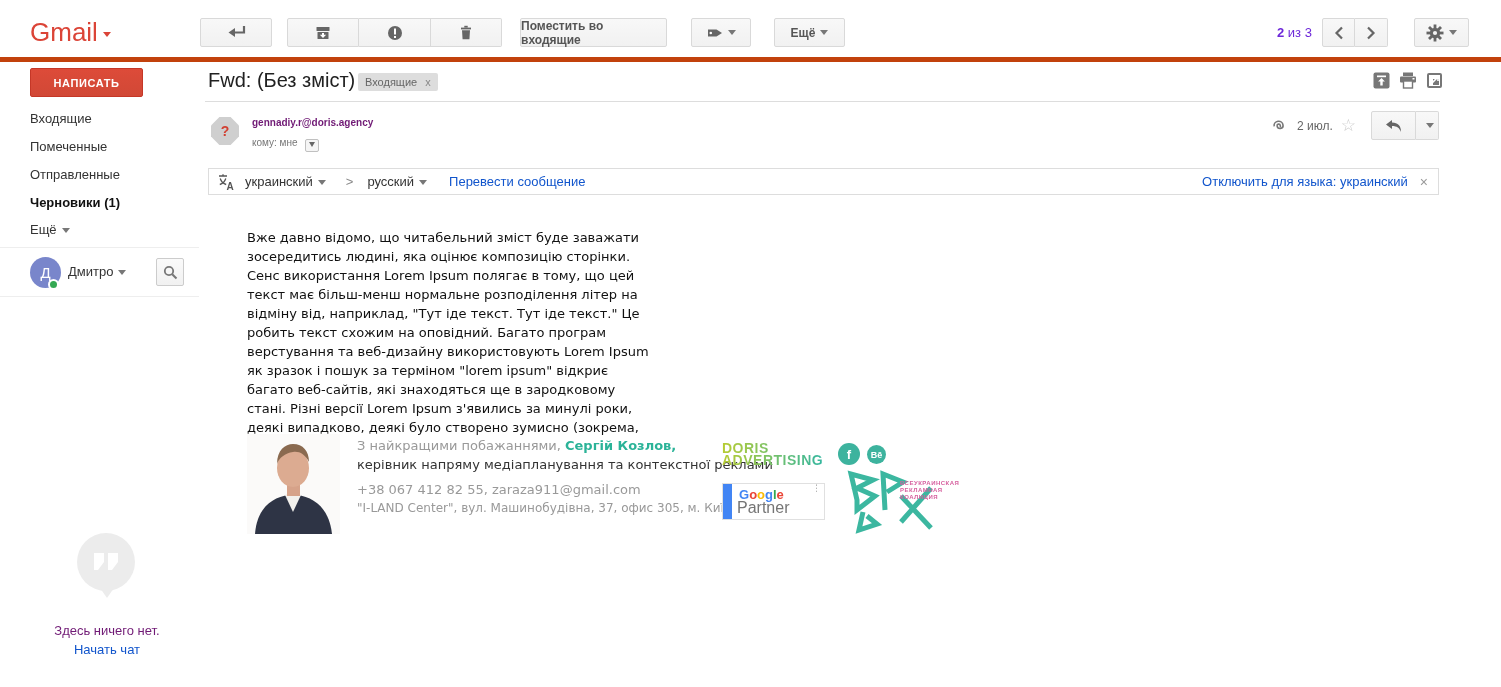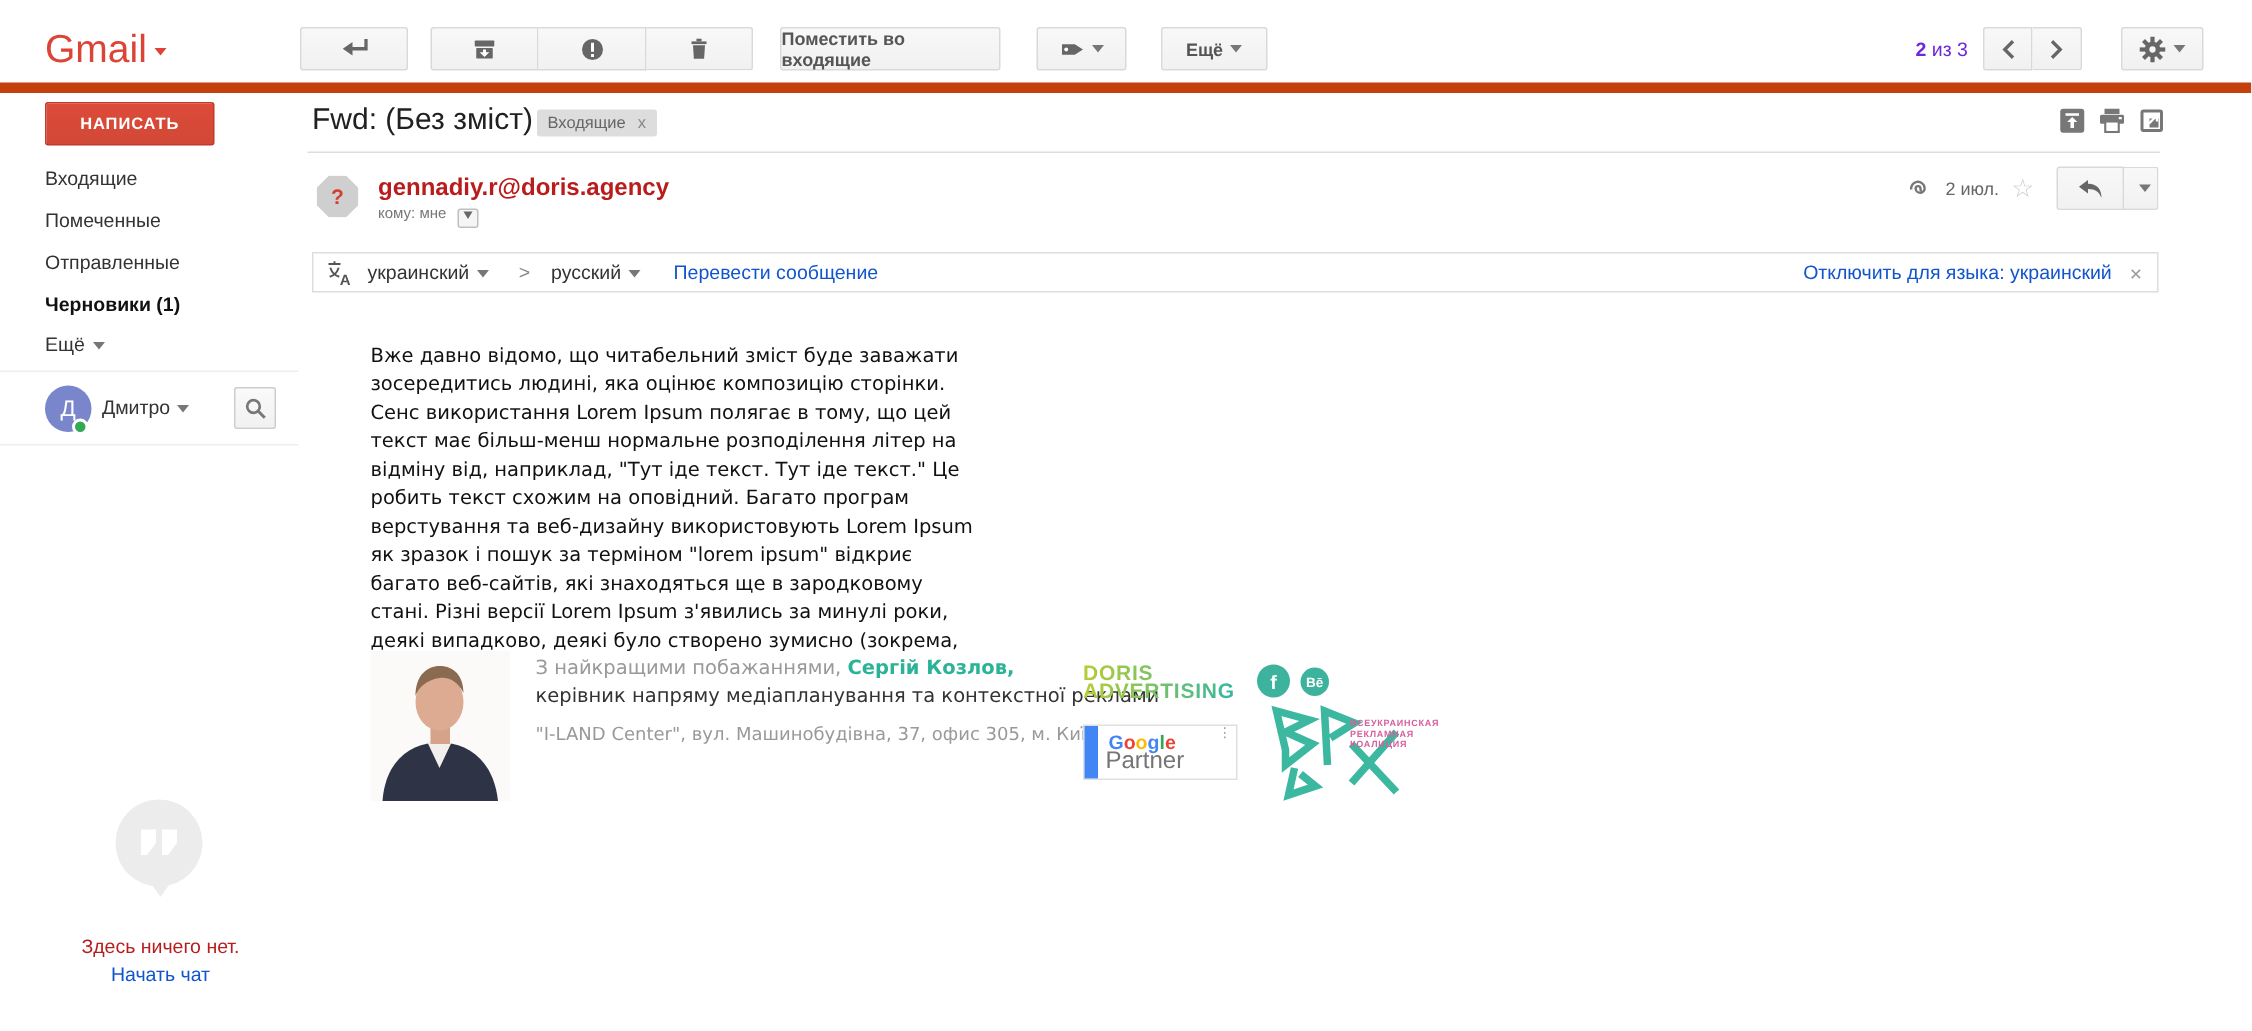--- a/index.html
+++ b/index.html
@@ -2,21 +2,21 @@
 <html><head>
 <meta charset="utf-8">
 <style>
   * { margin:0; padding:0; box-sizing:border-box; }
   html,body { background:#fff; }
   .page { position:relative; width:1501px; height:687px; background:#fff;
           font-family:"Liberation Sans", sans-serif; overflow:hidden; color:#222; }
 
   
   .header { position:absolute; left:0; top:0; width:100%; height:62px; background:#fff;
-            border-bottom:7px solid #c2410c; }
+            border-bottom:5px solid #c2410c; }
   .gmail-logo { position:absolute; left:30px; top:17px; font-size:26px; color:#db4437; cursor:pointer; }
   .caret { display:inline-block; width:0; height:0; border-left:4px solid transparent;
            border-right:4px solid transparent; border-top:5px solid #777; vertical-align:middle; margin-left:5px; }
   .caret.red { border-top-color:#db4437; }
   .btn { position:absolute; top:18px; height:29px; background:linear-gradient(#f8f8f8,#f1f1f1);
          border:1px solid #d9d9d9; border-radius:2px; display:flex; align-items:center;
          justify-content:center; cursor:pointer; color:#555; font-size:12px; font-weight:bold; }
   .btn svg { display:block; }
   .btn-group { position:absolute; top:18px; display:flex; }
   .btn-group .gbtn { height:29px; background:linear-gradient(#f8f8f8,#f1f1f1); border:1px solid #d9d9d9;
@@ -44,39 +44,39 @@
   .chat-name { position:absolute; left:68px; top:202px; font-size:13px; color:#333; cursor:pointer; }
   .chat-search { position:absolute; left:156px; top:196px; width:28px; height:28px; border:1px solid #ccc;
                  border-radius:2px; background:linear-gradient(#fafafa,#f1f1f1); display:flex;
                  align-items:center; justify-content:center; cursor:pointer; }
   .hangouts { position:absolute; left:77px; top:471px; width:58px; height:58px; border-radius:50%;
               background:#ececec; }
   .hangouts-tail { position:absolute; left:100px; top:526px; width:0; height:0;
                    border-left:7px solid transparent; border-right:7px solid transparent;
                    border-top:10px solid #ececec; }
   .chat-empty { position:absolute; left:0; top:561px; width:214px; text-align:center;
-                font-size:13px; color:#b91c1c; }
+                font-size:13px; color:#701a75; }
   .chat-start { position:absolute; left:0; top:580px; width:214px; text-align:center;
                 font-size:13px; color:#15c; cursor:pointer; }
 
   
   .content { position:absolute; left:200px; top:62px; width:1301px; height:625px; background:#fff; }
   .subject { position:absolute; left:8px; top:7px; font-size:20px; color:#212121; }
   .label-chip { position:absolute; left:158px; top:11px; background:#ddd; color:#666; font-size:11px;
                 padding:3px 7px; border-radius:2px; cursor:pointer; }
   .label-chip .x { margin-left:8px; color:#888; cursor:pointer; }
   .msg-icons { position:absolute; top:10px; right:58px; display:flex; gap:9px; }
   .msg-icons span { cursor:pointer; }
   .subj-rule { position:absolute; left:5px; top:39px; width:1235px; border-top:1px solid #ddd; }
 
   .sender-avatar { position:absolute; left:11px; top:55px; width:28px; height:28px; background:#cfcfcf;
                    clip-path:polygon(30% 0,70% 0,100% 30%,100% 70%,70% 100%,30% 100%,0 70%,0 30%);
                    color:#d23f31; font-weight:bold; font-size:14px; display:flex; align-items:center;
                    justify-content:center; }
-  .sender-email { position:absolute; left:52px; top:55px; font-size:16px; font-weight:bold; color:#b91c1c; }
+  .sender-email { position:absolute; left:52px; top:55px; font-size:10px; font-weight:bold; color:#701a75; }
   .to-line { position:absolute; left:52px; top:75px; font-size:10px; color:#777; }
   .to-dd { display:inline-block; width:14px; height:13px; border:1px solid #c0c0c0; border-radius:2px;
            background:#f5f5f5; vertical-align:-3px; margin-left:5px; text-align:center; cursor:pointer; }
   .to-dd .caret { margin:0 0 3px 0; border-top-color:#666; border-left-width:3px; border-right-width:3px; }
   .meta-right { position:absolute; top:55px; right:62px; display:flex; align-items:center; gap:8px; }
   .meta-date { font-size:12px; color:#666; }
   .star { font-size:17px; color:#ccc; cursor:pointer; line-height:1; }
   .reply-group { position:absolute; top:49px; right:62px; display:flex; }
 
   .translate-bar { position:absolute; left:8px; top:106px; width:1231px; height:27px;
@@ -349,20 +349,21 @@
         <path d="M30 30 C30 16 38 10 46 10 C56 10 62 17 62 28 C58 20 52 17 46 18 C38 19 32 24 30 30 Z" fill="#8a6a50"></path>
       </svg>
     </div>
     <div class="sig-text">
       <div>
         <span>З найкращими побажаннями,</span>
         <span class="sig-name">Сергій Козлов,</span>
       </div>
       <div class="sig-title">керівник напряму медіапланування та контекстної реклами</div>
       <div style="height:6px;"></div>
+      <div>+38 067 412 82 55, zaraza911@gmail.com</div>
       <div class="sig-small">"I-LAND Center", вул. Машинобудівна, 37, офис 305, м. Київ, 03067</div>
     </div>
 
     <div class="doris-logo">
       <div>DORIS</div>
       <div>ADVERTISING</div>
     </div>
     <div class="soc fb">
       <span>f</span>
     </div>

